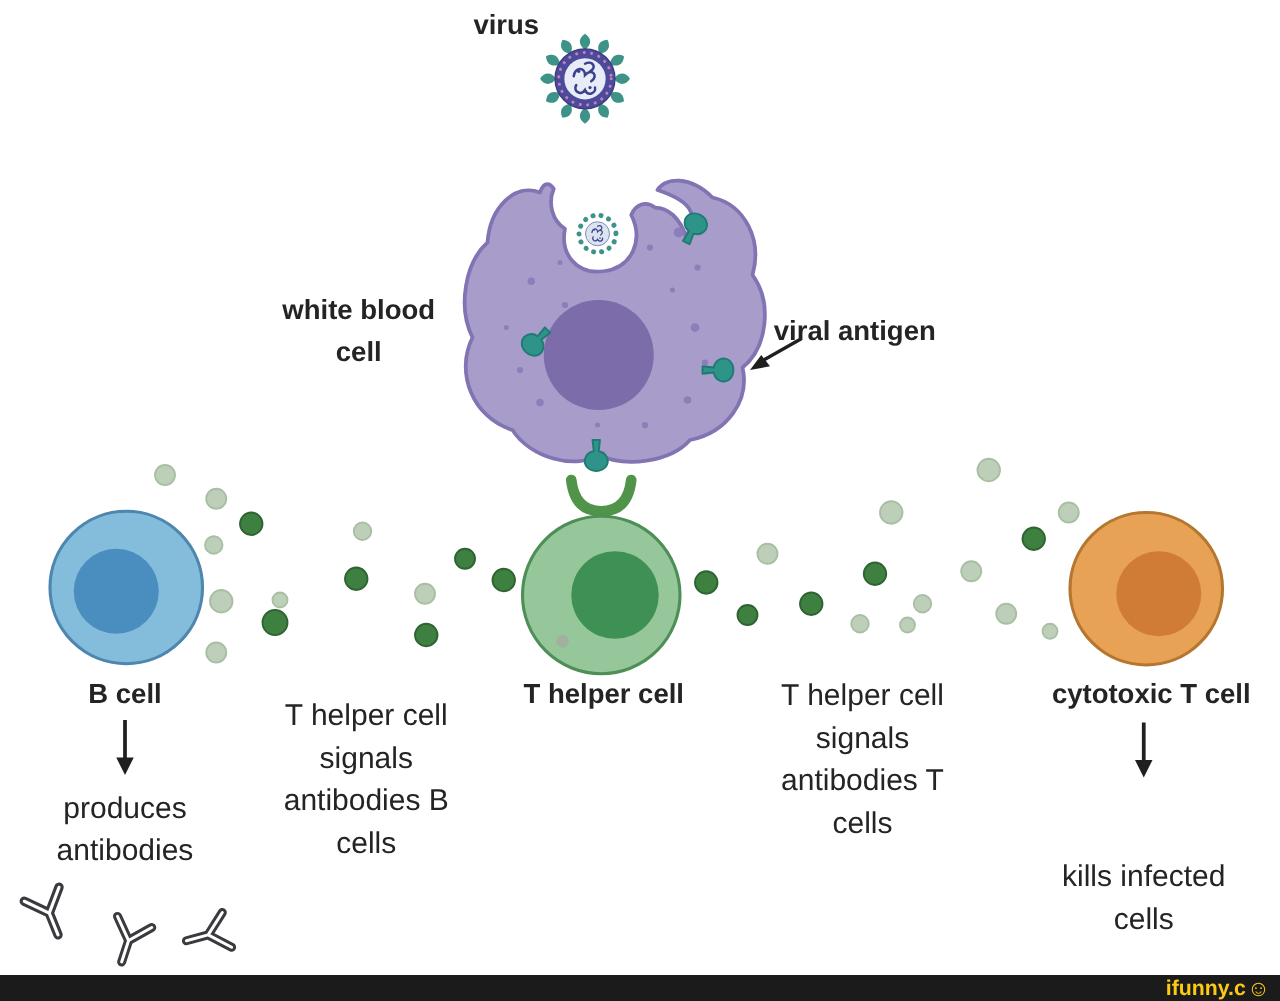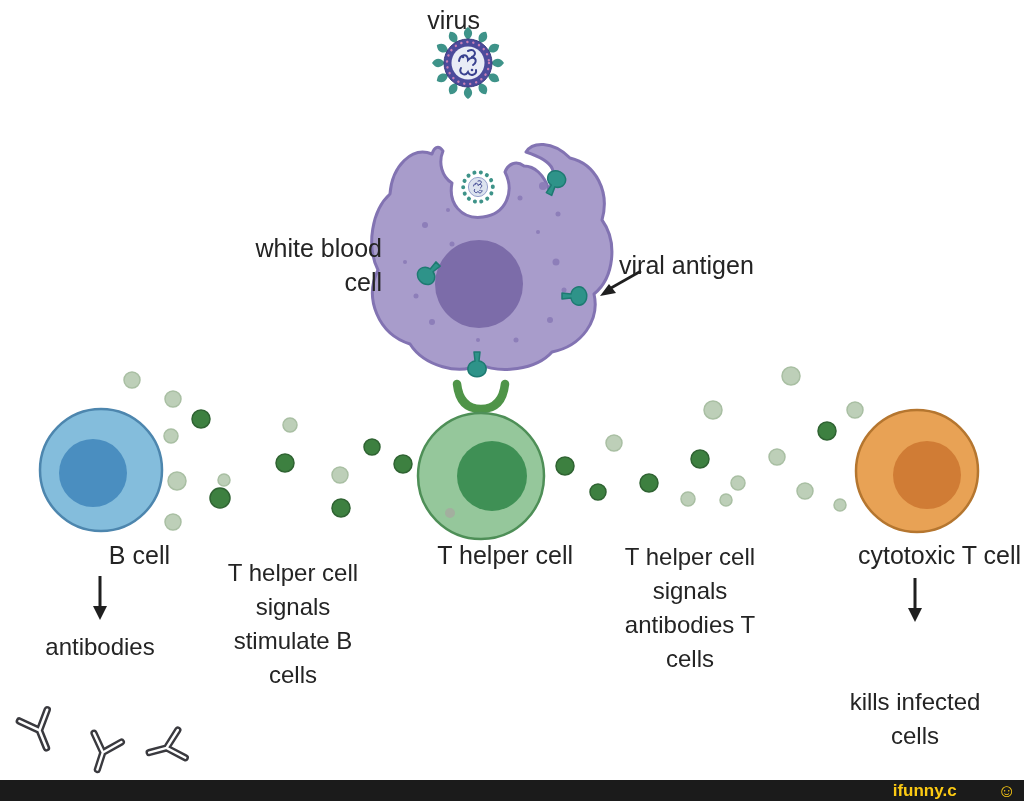--- a/index.html
+++ b/index.html
@@ -1,24 +1,24 @@
 <!DOCTYPE html>
 <html><head>
 <meta charset="utf-8">
 <style>
   html,body{margin:0;padding:0;}
   #canvas{position:relative;width:1024px;height:801px;background:#ffffff;overflow:hidden;
           font-family:"Liberation Sans",sans-serif;}
   svg{position:absolute;left:0;top:0;}
   .lbl{position:absolute;color:#242424;text-align:center;line-height:34px;font-size:24px;
        font-family:"Liberation Sans",sans-serif;white-space:nowrap;}
-  .bold{font-weight:normal;font-size:25px;text-align:right;}
+  .bold{font-weight:bold;font-size:22px;}
   .lbl div{white-space:nowrap;}
   #watermark-bar{position:absolute;left:0;bottom:0;width:1024px;height:21px;background:#1b1b1b;
-       display:flex;align-items:center;justify-content:flex-end;padding-right:8px;box-sizing:border-box;gap:40px;}
+       display:flex;align-items:center;justify-content:flex-end;padding-right:8px;box-sizing:border-box;}
   #watermark-bar span{color:#fcca13;font-weight:bold;font-size:17px;line-height:20px;}
   #watermark-bar .smiley{font-size:18px;margin-left:1px;}
 </style>
 </head>
 <body>
 
 <div id="canvas">
 
   <svg width="1024" height="801" viewBox="0 0 1024 801">
     <defs>
@@ -196,40 +196,41 @@
     <span>viral antigen</span>
   </div>
 
   <div class="lbl bold" style="left:30px;top:538px;width:140px;">
     <span>B cell</span>
   </div>
 
   <div class="lbl" style="left:203px;top:556px;width:180px;">
     <div>T helper cell</div>
     <div>signals</div>
-    <div>stimulate B</div>
+    <div>antibodies B</div>
     <div>cells</div>
   </div>
 
   <div class="lbl bold" style="left:393px;top:538px;width:180px;">
     <span>T helper cell</span>
   </div>
 
   <div class="lbl" style="left:595px;top:540px;width:190px;">
     <div>T helper cell</div>
     <div>signals</div>
     <div>antibodies T</div>
     <div>cells</div>
   </div>
 
   <div class="lbl bold" style="left:821px;top:538px;width:200px;">
     <span>cytotoxic T cell</span>
   </div>
 
   <div class="lbl" style="left:15px;top:630px;width:170px;">
+    <div>produces</div>
     <div>antibodies</div>
   </div>
 
   <div class="lbl" style="left:825px;top:644px;width:180px;margin-top:41px;">
     <div>kills infected</div>
     <div>cells</div>
   </div>
 
   <div id="watermark-bar">
     <span>ifunny.c</span>

